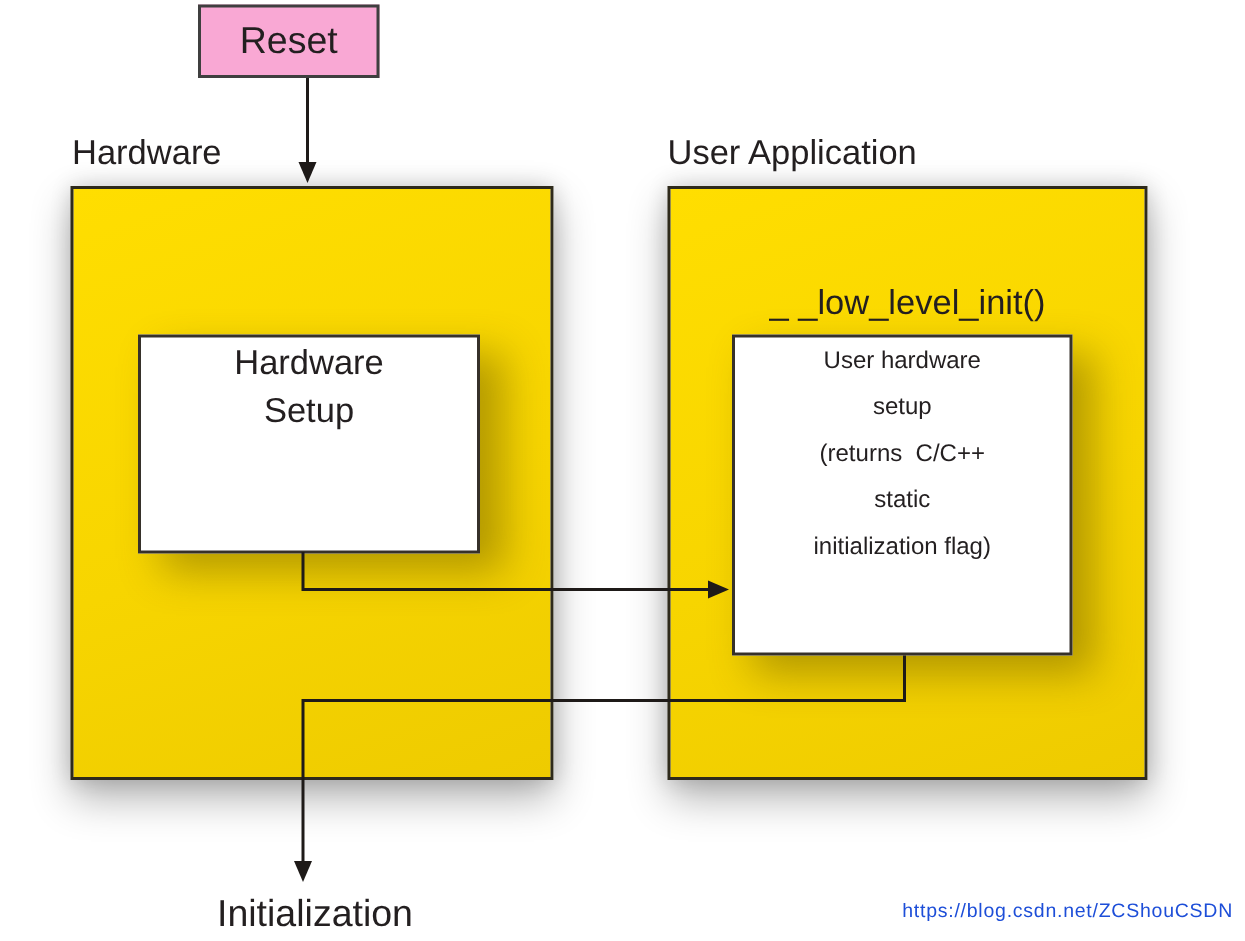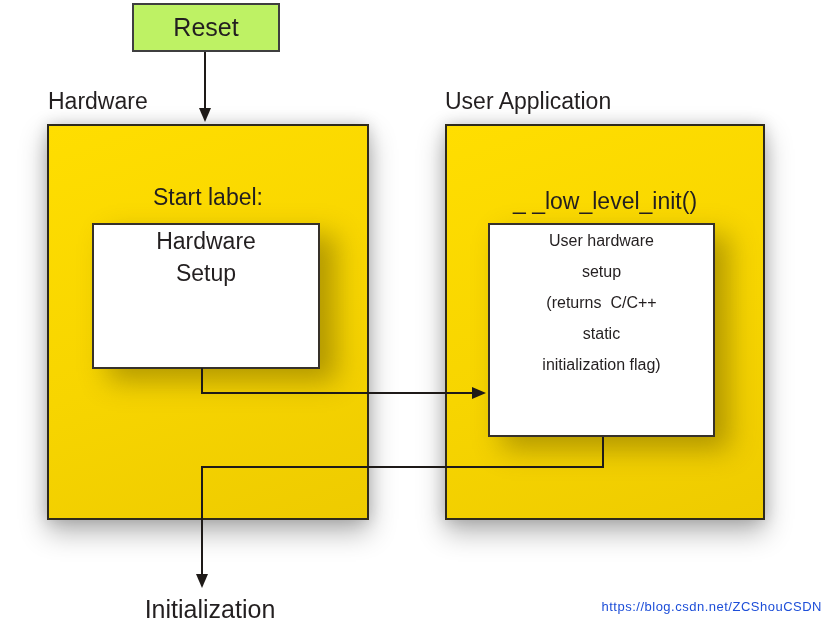--- a/index.html
+++ b/index.html
@@ -13,23 +13,23 @@
     height: 627px;
     background: #ffffff;
     font-family: "Liberation Sans", sans-serif;
     color: #231f20;
     overflow: hidden;
   }
   .abs { position: absolute; }
 
   .reset-box {
     left: 132px; top: 3px;
-    width: 148px; height: 49px;
+    width: 121px; height: 49px;
     box-sizing: border-box;
-    background: #bef264;
+    background: #f9a8d4;
     border: 2px solid #3f3f3f;
     display: flex; align-items: center; justify-content: center;
     font-size: 25px;
     z-index: 2;
   }
 
   .panel {
     box-sizing: border-box;
     border: 2px solid #2e2a1b;
     background: linear-gradient(160deg, #ffde00 0%, #f7d500 55%, #eecb00 100%);
@@ -104,21 +104,20 @@
 <body>
 
 <div class="canvas">
 
   <div class="abs reset-box">
     <span>Reset</span>
   </div>
 
   <div class="abs panel-title library-title">Hardware</div>
   <div class="abs panel library-box"></div>
-  <div class="abs inner-label start-label">Start label:</div>
   <div class="abs white-box hw-box">
     <span>Hardware
 Setup</span>
   </div>
 
   <div class="abs panel-title user-app-title">User Application</div>
   <div class="abs panel user-app-box"></div>
   <div class="abs inner-label fn-label">_ _low_level_init()</div>
   <div class="abs white-box user-hw-box">
     <span>User hardware

